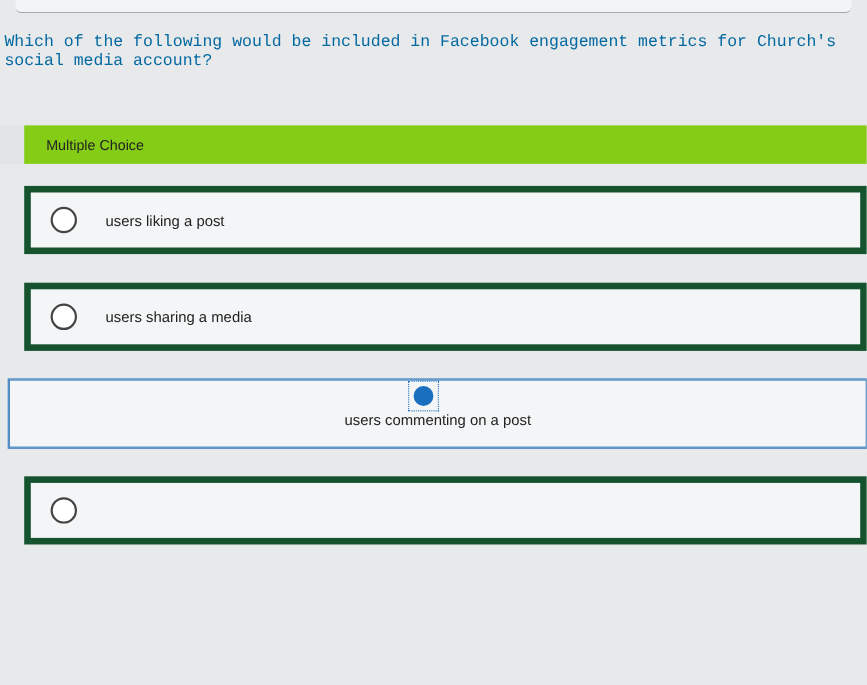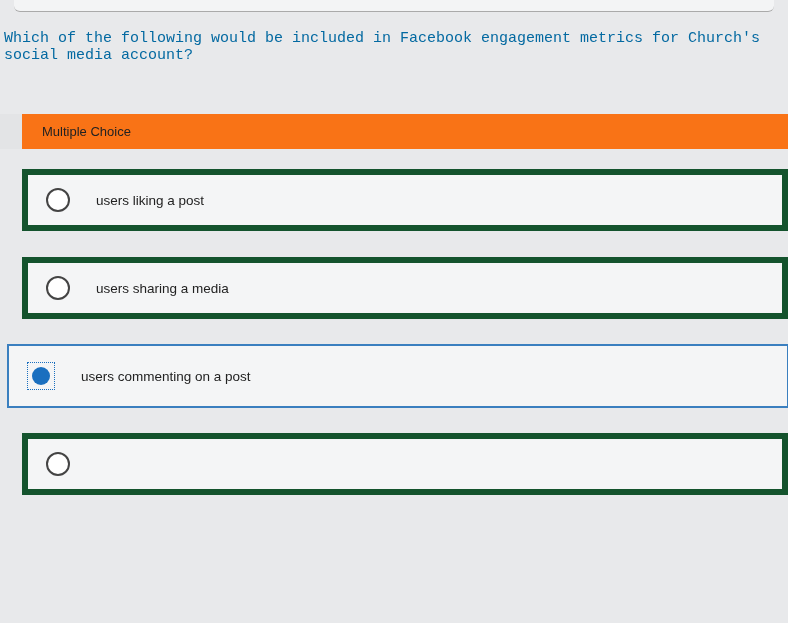--- a/index.html
+++ b/index.html
@@ -32,21 +32,21 @@
       margin-top: 50px;
       display: flex;
       align-items: stretch;
     }
     .section-label-pad {
       width: 22px;
       background: #e3e4e6;
     }
     .section-label {
       flex: 1;
-      background: #f97316;
+      background: #84cc16;
       padding: 10px 20px;
       font-size: 13px;
       color: #222;
       font-weight: 500;
     }
     .options {
       padding: 20px 0 0 22px;
     }
     .option-row {
       display: flex;
@@ -56,20 +56,21 @@
       min-height: 62px;
       margin-bottom: 26px;
       padding: 0 18px;
       border-radius: 0;
     }
     .option-row.selected {
       border: 1px solid #3a7fbf;
       box-shadow: 0 0 0 1px #3a7fbf;
       background: #f4f5f6;
       margin-left: -14px;
+      flex-direction: column;
     }
     .radio {
       width: 24px;
       height: 24px;
       border: 2px solid #444;
       border-radius: 50%;
       margin-right: 26px;
       flex-shrink: 0;
       display: flex;
       align-items: center;

